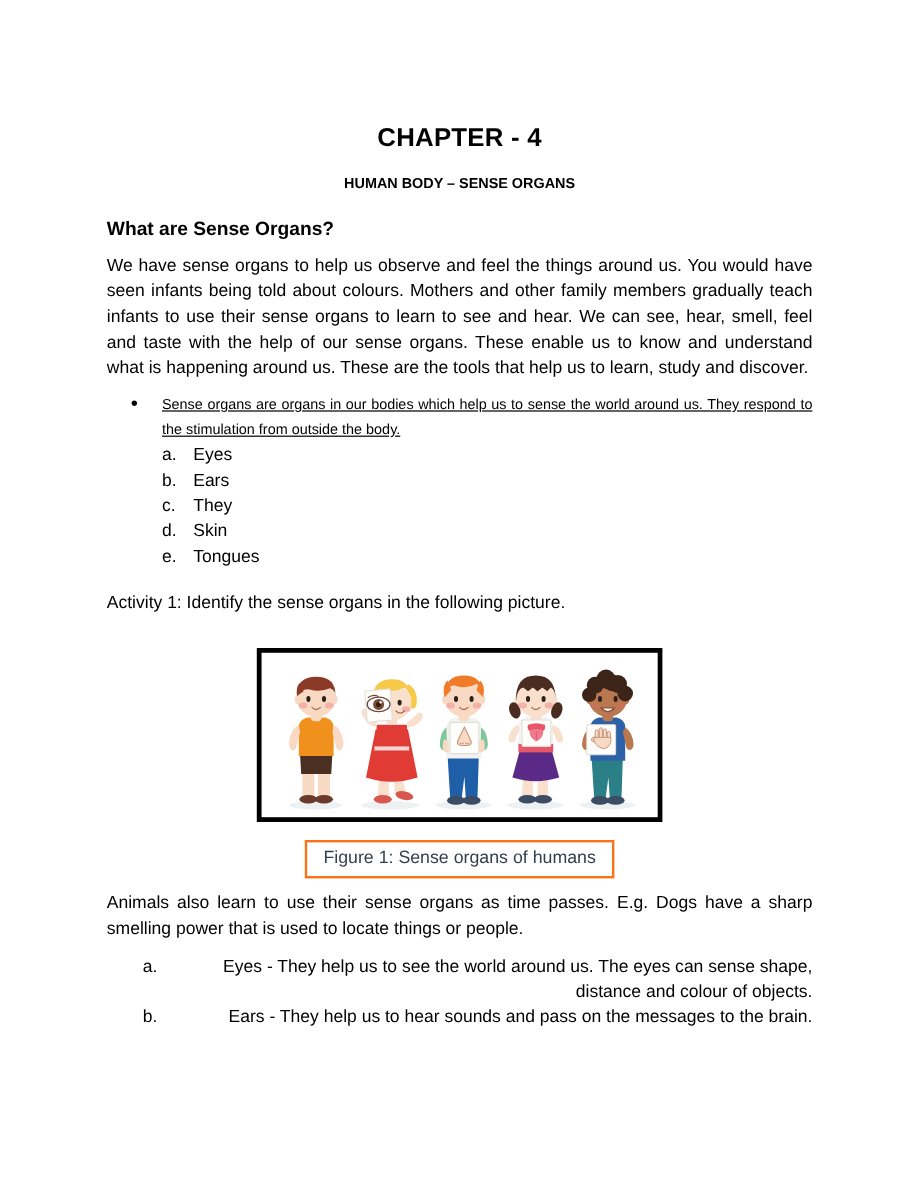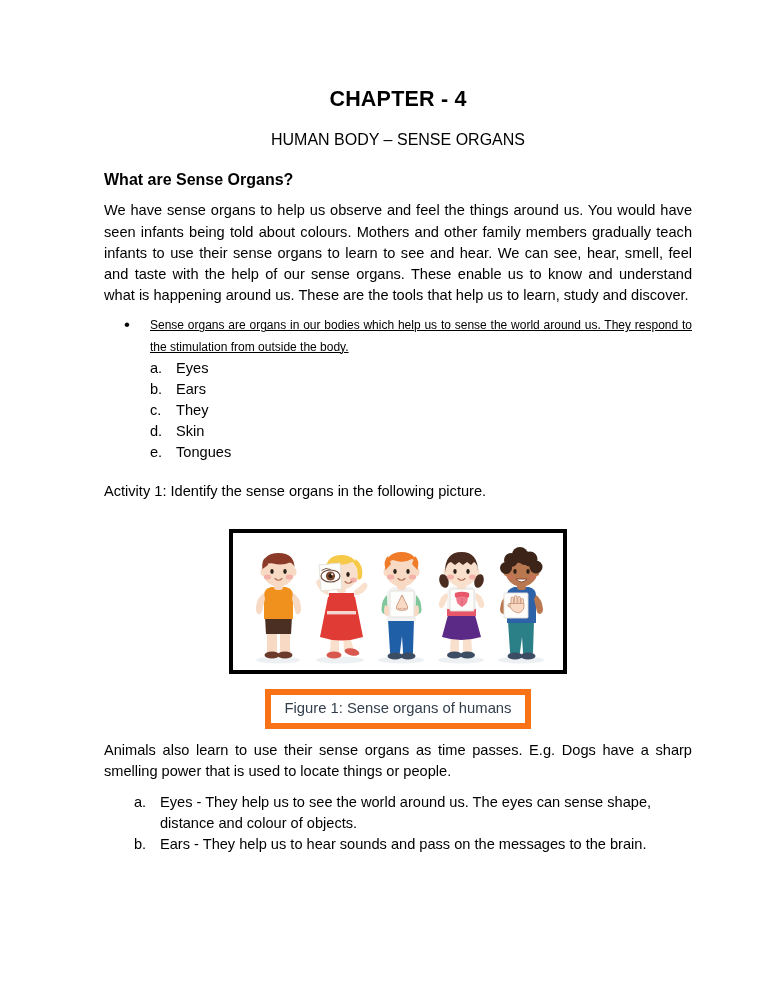--- a/index.html
+++ b/index.html
@@ -18,38 +18,37 @@
   .page {
     position: absolute;
     left: 0; top: 0;
     width: 765px;
     height: 990px;
     background: #fff;
   }
   .content {
     position: absolute;
     left: 89px;
-    top: 0;
+    top: 16px;
     width: 588px;
-    margin-left: 15px;
   }
 
   .chapter-title {
     text-align: center;
     font-size: 21.5px;
     font-weight: bold;
     letter-spacing: 0.2px;
     margin: 0;
     padding-top: 88px;
     line-height: 1.1;
   }
   .chapter-subtitle {
     text-align: center;
-    font-size: 16px;
-    font-weight: normal;
+    font-size: 12px;
+    font-weight: bold;
     margin: 0;
     padding-top: 19px;
     line-height: 1.1;
   }
   .section-heading {
     font-size: 16px;
     font-weight: bold;
     margin: 0;
     padding-top: 22px;
     line-height: 1.2;
@@ -107,21 +106,21 @@
   ol.alpha > li .itemtext { flex: 1 1 auto; }
 
   ol.alpha.sub {
     padding-left: 46px;
     padding-top: 0px;
   }
   ol.alpha.roles {
     padding-left: 30px;
     padding-top: 10px;
   }
-  ol.alpha.roles > li .itemtext { text-align: left; }
+  ol.alpha.roles > li .itemtext { text-align: right; }
 
   .activity-line {
     font-size: 14.6px;
     line-height: 21.2px;
     padding-top: 18px;
     margin: 0;
   }
   .activity-line b { font-weight: normal; }
 
   .figure-block {
@@ -135,21 +134,21 @@
     border: 4px solid #000000;
     background: #ffffff;
     box-sizing: content-box;
     overflow: hidden;
   }
   .figure-frame svg { display: block; }
 
   .caption-box {
     display: inline-block;
     margin-top: 15px;
-    border: 6px solid #f97316;
+    border: 2px solid #f97316;
     padding: 4px 13px 5px 13px;
     font-size: 14.8px;
     line-height: 19px;
     color: #333f4d;
     background: #ffffff;
   }
 
   .roles-lead { font-weight: bold; }
 </style>
 </head>

